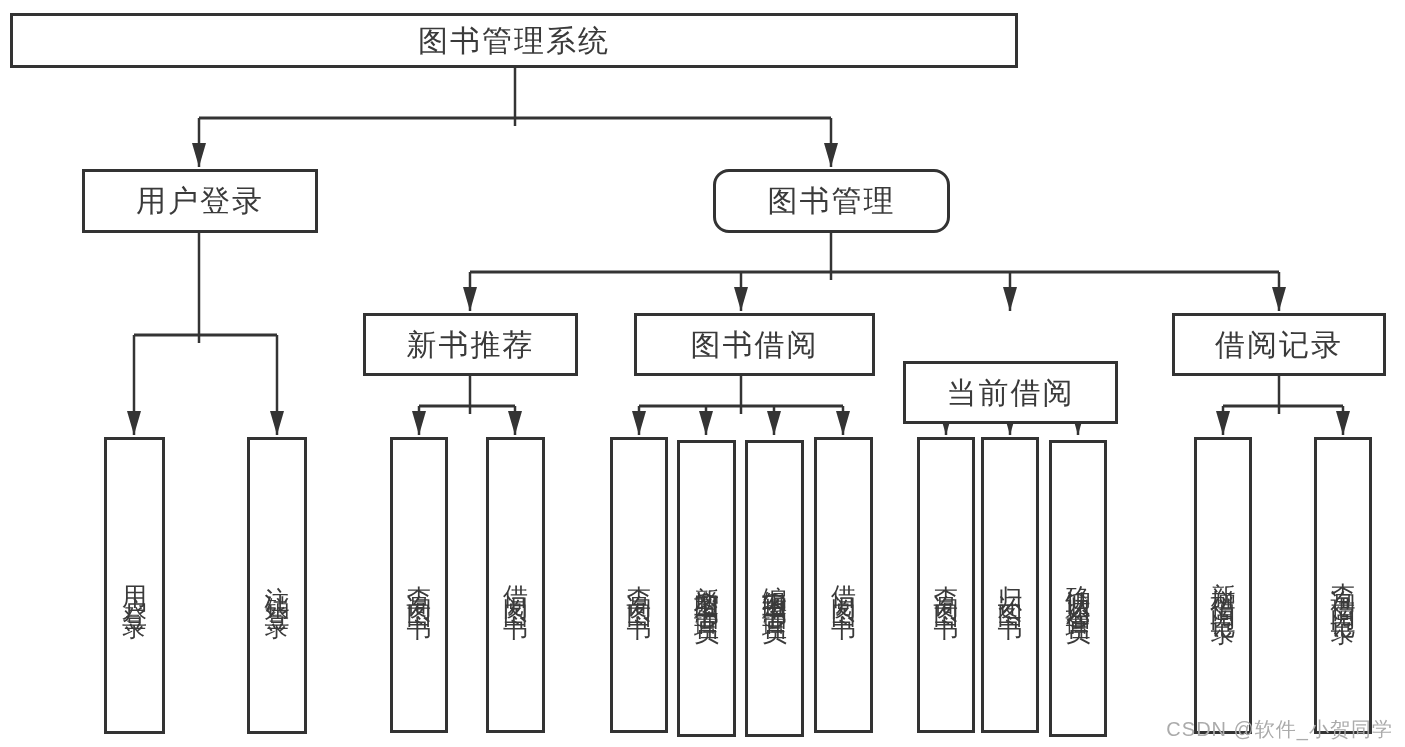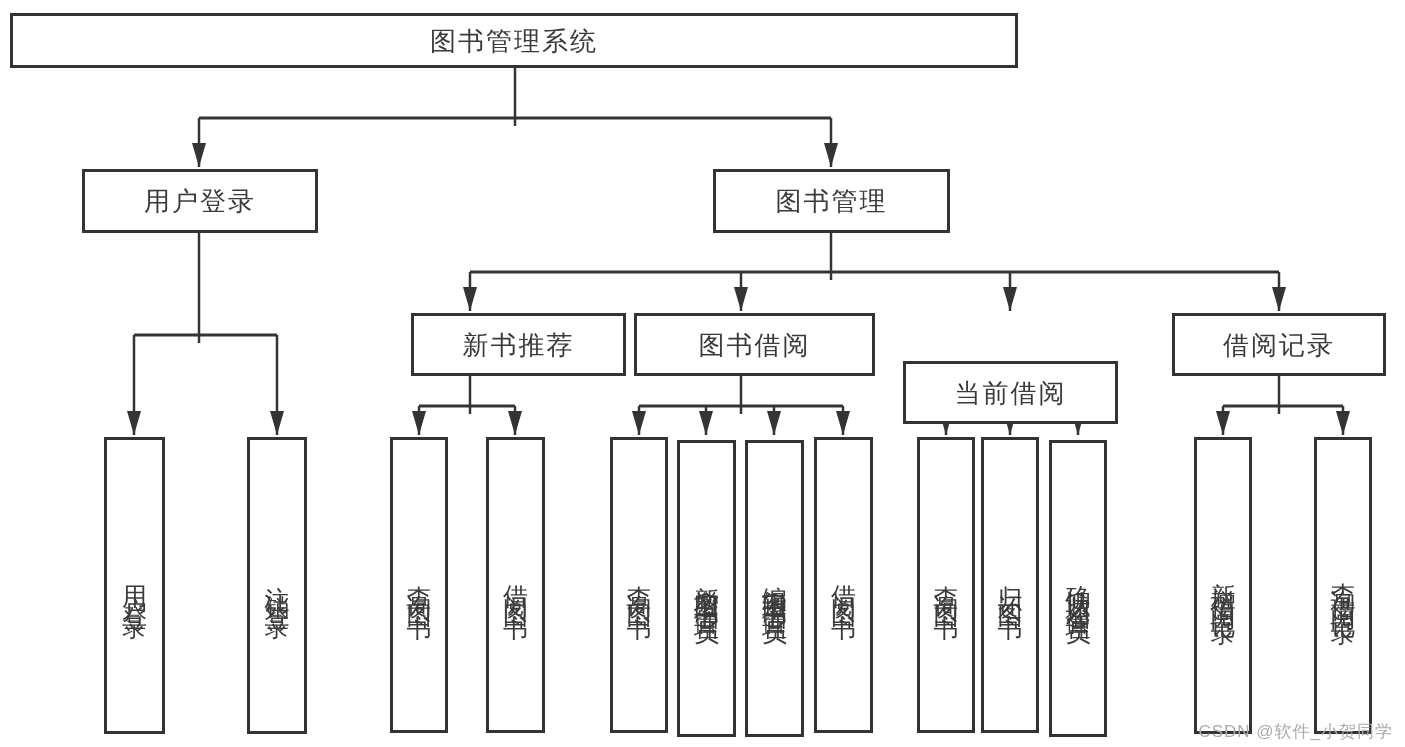--- a/index.html
+++ b/index.html
@@ -29,40 +29,40 @@
     box-sizing: border-box;
     background: #ffffff;
     border: 3px solid #333333;
     display: flex;
     align-items: center;
     justify-content: center;
     z-index: 1;
   }
   .node .lbl {
     color: #3a3a3a;
-    font-size: 26px;
+    font-size: 30px;
     letter-spacing: 2px;
     white-space: nowrap;
     line-height: 1;
   }
   .node.leaf .lbl {
     writing-mode: vertical-rl;
     text-orientation: mixed;
     font-size: 25px;
     white-space: normal;
     line-height: 1;
   }
   .sp-lg .lbl { letter-spacing: 10px; }
   .sp-md .lbl { letter-spacing: 8px; }
   .sp-sm .lbl { letter-spacing: 5px; }
   .watermark {
     position: absolute;
     right: 12px;
     bottom: 4px;
-    font-size: 17px;
+    font-size: 20px;
     color: #ababab;
     letter-spacing: 1px;
     z-index: 2;
     white-space: nowrap;
   }
 </style>
 </head>
 <body>
 
 <div class="canvas">
@@ -129,25 +129,25 @@
     </g>
   </svg>
 
   <div class="node" style="left:10px; top:13px; width:1008px; height:55px;">
     <span class="lbl">图书管理系统</span>
   </div>
 
   <div class="node" style="left:82px; top:169px; width:236px; height:64px;">
     <span class="lbl">用户登录</span>
   </div>
-  <div class="node" style="left:713px; top:169px; width:237px; height:64px;">
+  <div class="node" style="left:713px; top:169px; width:237px; height:64px;border-radius:16px;">
     <span class="lbl">图书管理</span>
   </div>
 
-  <div class="node" style="left:363px; top:313px; width:215px; height:63px;margin-left:48px;">
+  <div class="node" style="left:363px; top:313px; width:215px; height:63px;">
     <span class="lbl">新书推荐</span>
   </div>
   <div class="node" style="left:634px; top:313px; width:241px; height:63px;">
     <span class="lbl">图书借阅</span>
   </div>
   <div class="node" style="left:903px; top:313px; width:215px; height:63px;margin-top:48px;">
     <span class="lbl">当前借阅</span>
   </div>
   <div class="node" style="left:1172px; top:313px; width:214px; height:63px;">
     <span class="lbl">借阅记录</span>

